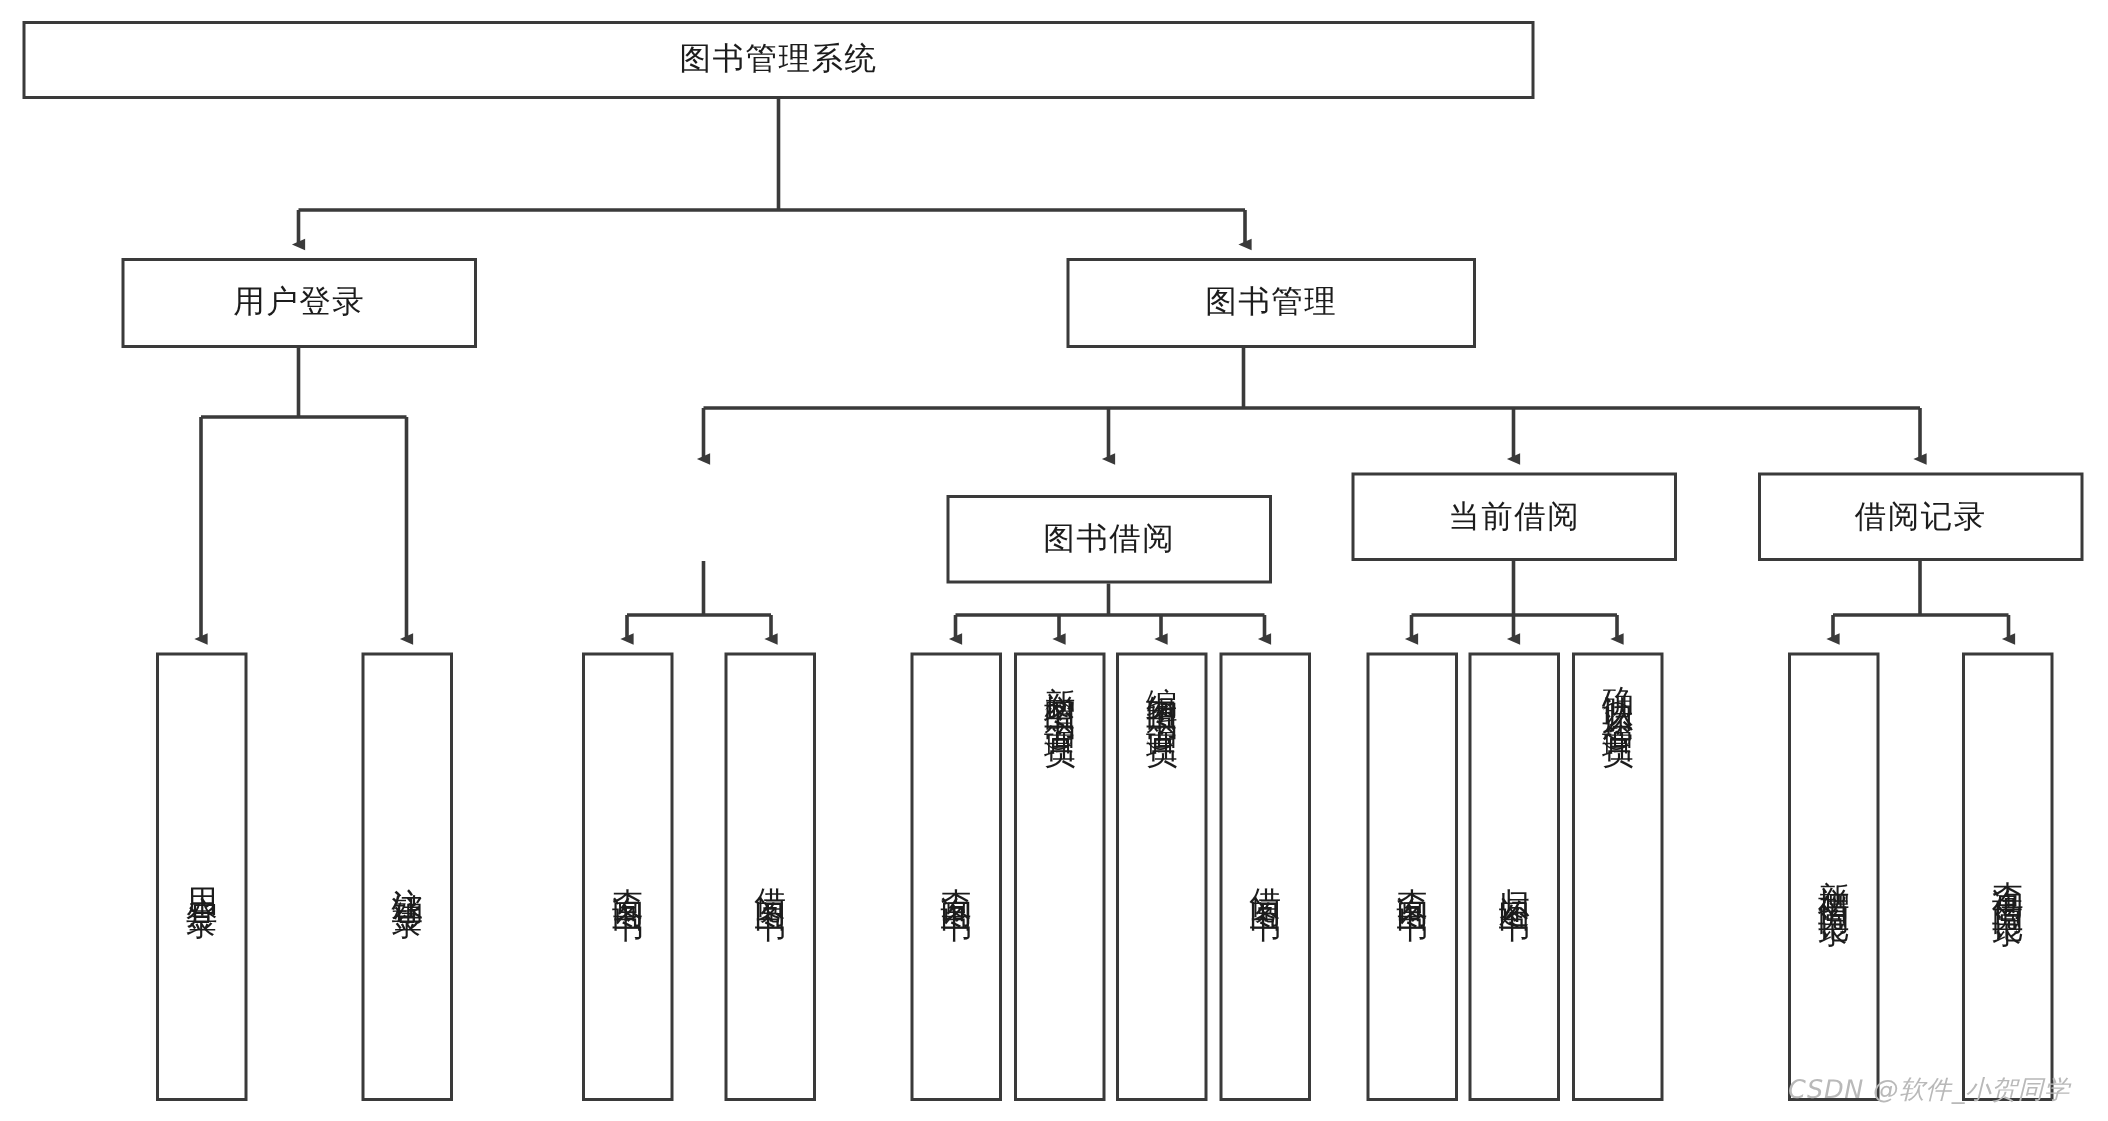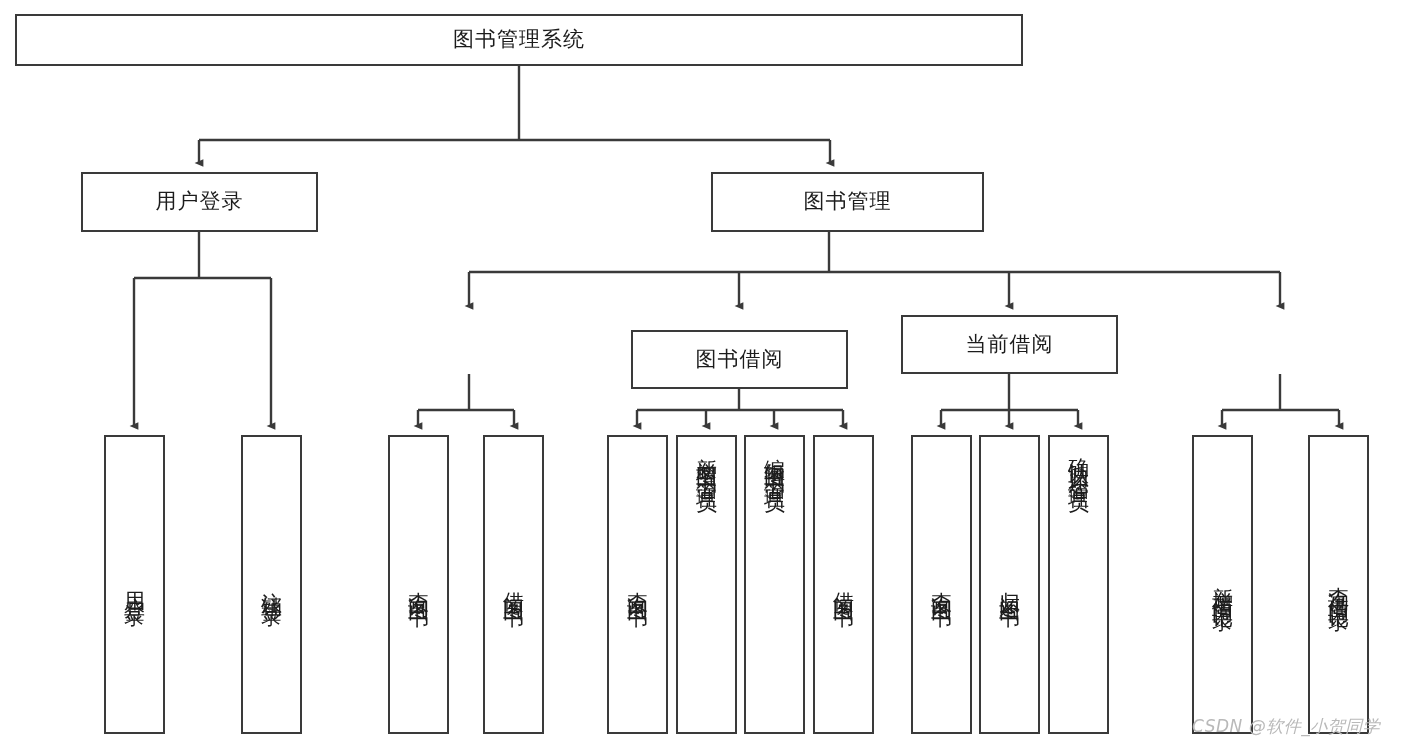--- a/index.html
+++ b/index.html
@@ -137,20 +137,23 @@
   <div class="node horiz" style="left:711px; top:172px; width:273px; height:60px;">
     <span>图书管理</span>
   </div>
 
   <div class="node horiz" style="left:631px; top:330px; width:217px; height:59px;">
     <span>图书借阅</span>
   </div>
   <div class="node horiz" style="left:901px; top:315px; width:217px; height:59px;">
     <span>当前借阅</span>
   </div>
+  <div class="node horiz" style="left:1172px; top:315px; width:217px; height:59px;">
+    <span>借阅记录</span>
+  </div>
 
   <div class="node vert center-v" style="left:104px; top:435px; width:61px; height:299px;">
     <span>用户登录</span>
   </div>
   <div class="node vert center-v" style="left:241px; top:435px; width:61px; height:299px;">
     <span>注销登录</span>
   </div>
 
   <div class="node vert center-v" style="left:388px; top:435px; width:61px; height:299px;">
     <span>查询图书</span>

